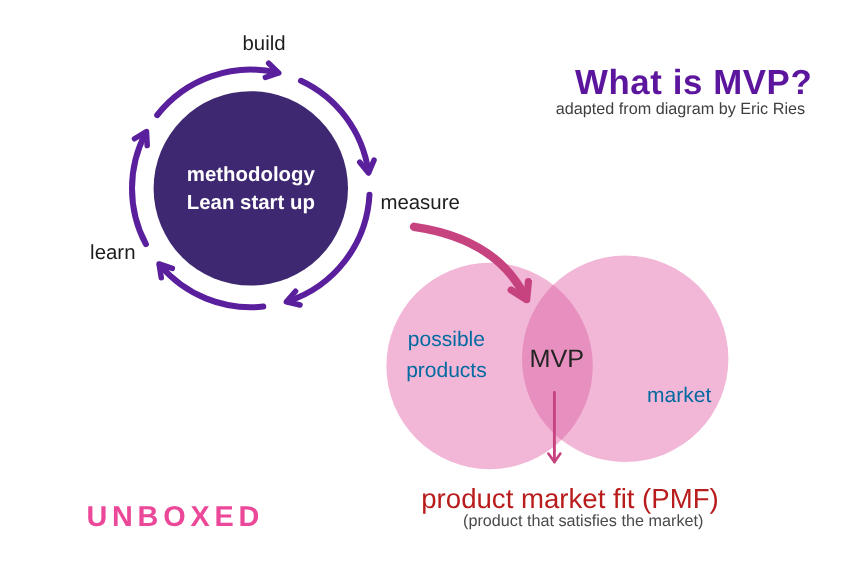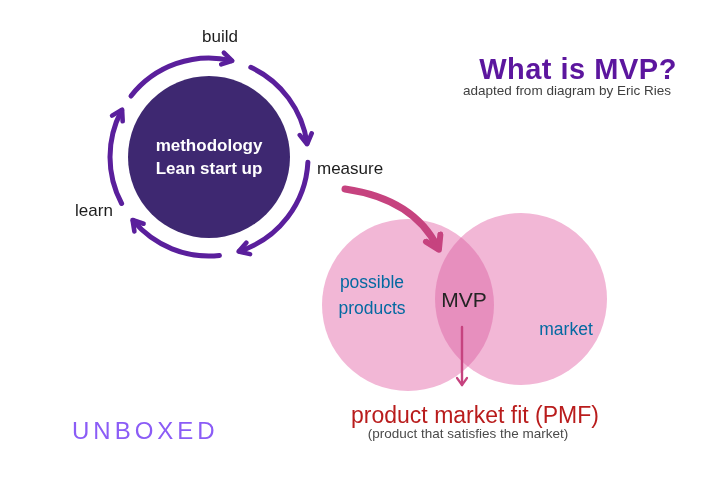--- a/index.html
+++ b/index.html
@@ -29,26 +29,26 @@
   .title {
     font-weight: 800;
     font-size: 29px;
     letter-spacing: 0.5px;
     color: #5c169e;
   }
   .subtitle { font-size: 13.5px; color: #3f3f3f; }
   .venn-label { font-size: 17.5px; color: #0369a1; text-align: center; line-height: 26px; }
   .mvp-label { font-size: 21px; color: #242424; }
   .pmf-title { font-size: 23px; color: #b91c1c; }
-  .pmf-sub { font-size: 13.5px; color: #4a4a4a; }
+  .pmf-sub { font-size: 13.5px; color: #4a4a4a; margin-left: 18px; }
   .logo {
-    font-weight: 400;
+    font-weight: 700;
     font-size: 24px;
     letter-spacing: 4px;
-    color: #8b5cf6;
+    color: #ec4899;
   }
 </style>
 </head>
 <body>
 
 <div class="canvas">
 
   <svg width="720" height="480" viewBox="0 0 720 480">
     <defs>
       <marker id="head-purple" markerUnits="userSpaceOnUse" markerWidth="18" markerHeight="18" refX="12" refY="9" orient="auto">

